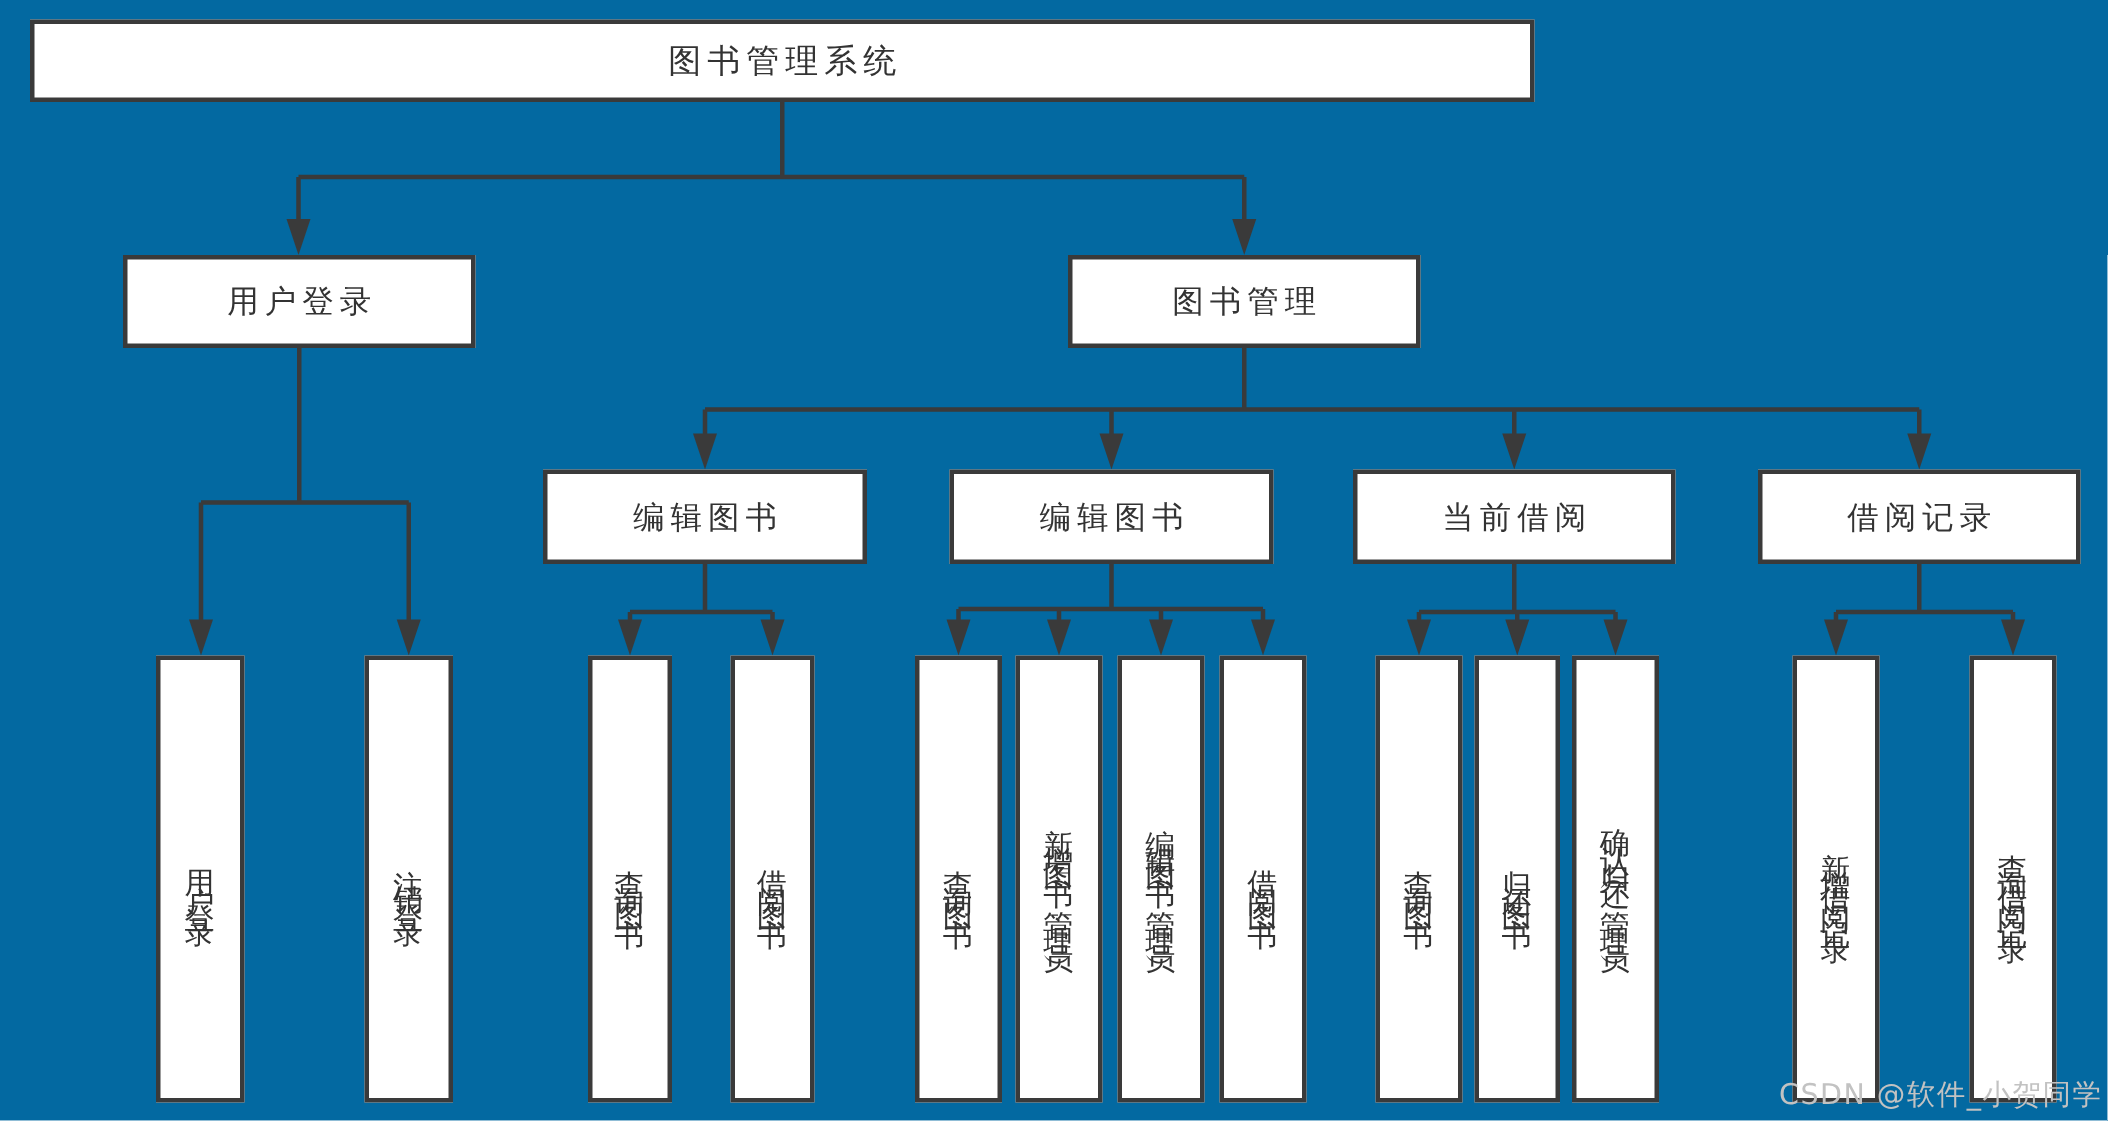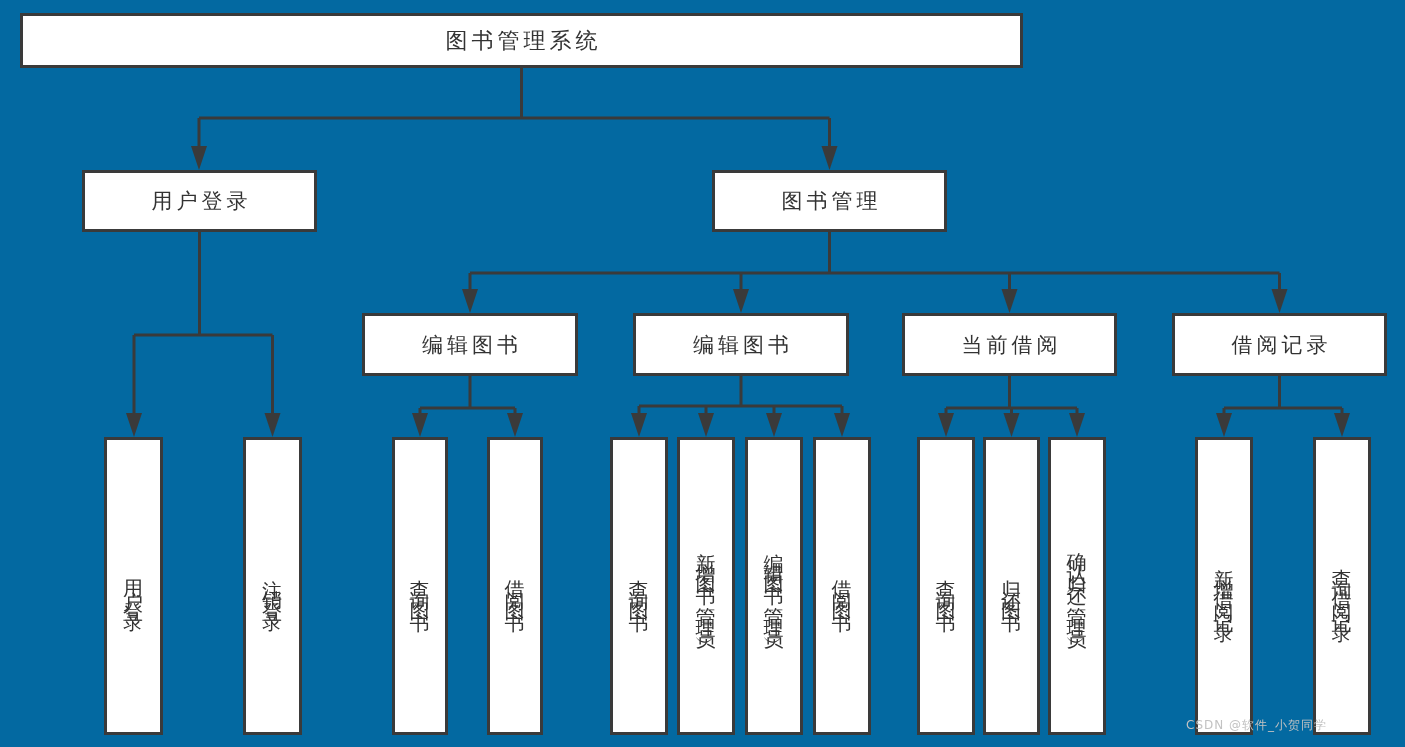--- a/index.html
+++ b/index.html
@@ -39,21 +39,21 @@
     writing-mode: vertical-rl;
     text-orientation: mixed;
     font-size: 20px;
     letter-spacing: 11px;
     line-height: 1.1;
   }
   .watermark {
     position: absolute;
     left: 1186px;
     top: 717px;
-    font-size: 12px;
+    font-size: 19px;
     letter-spacing: 1px;
     white-space: nowrap;
     color: var(--color-watermark, #c2c2c2);
     z-index: 5;
   }
 </style>
 </head>
 <body>
 
 <div class="canvas">

